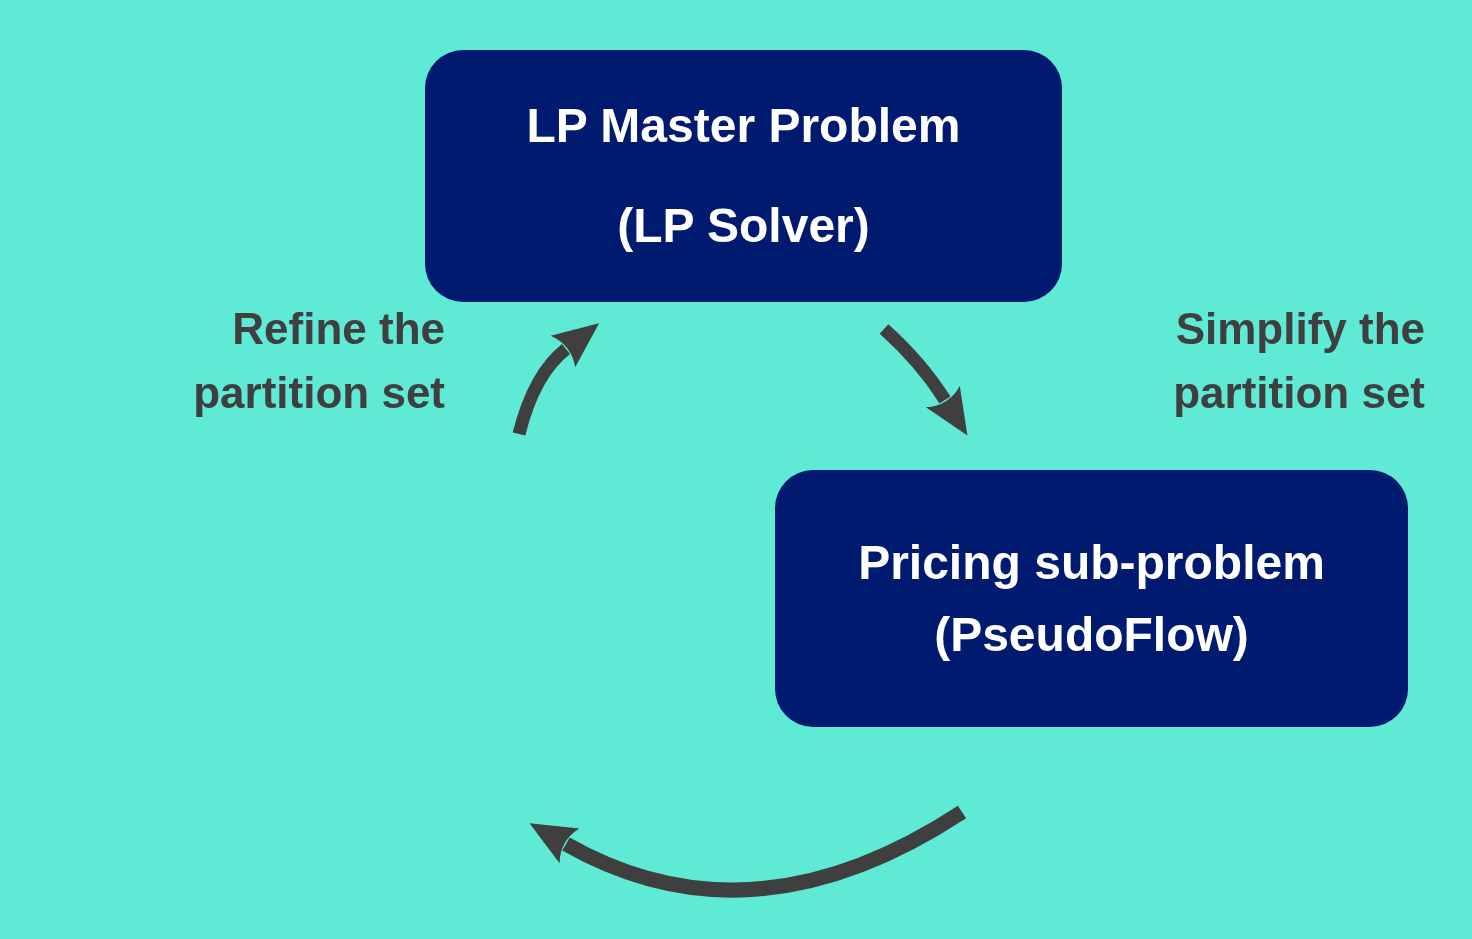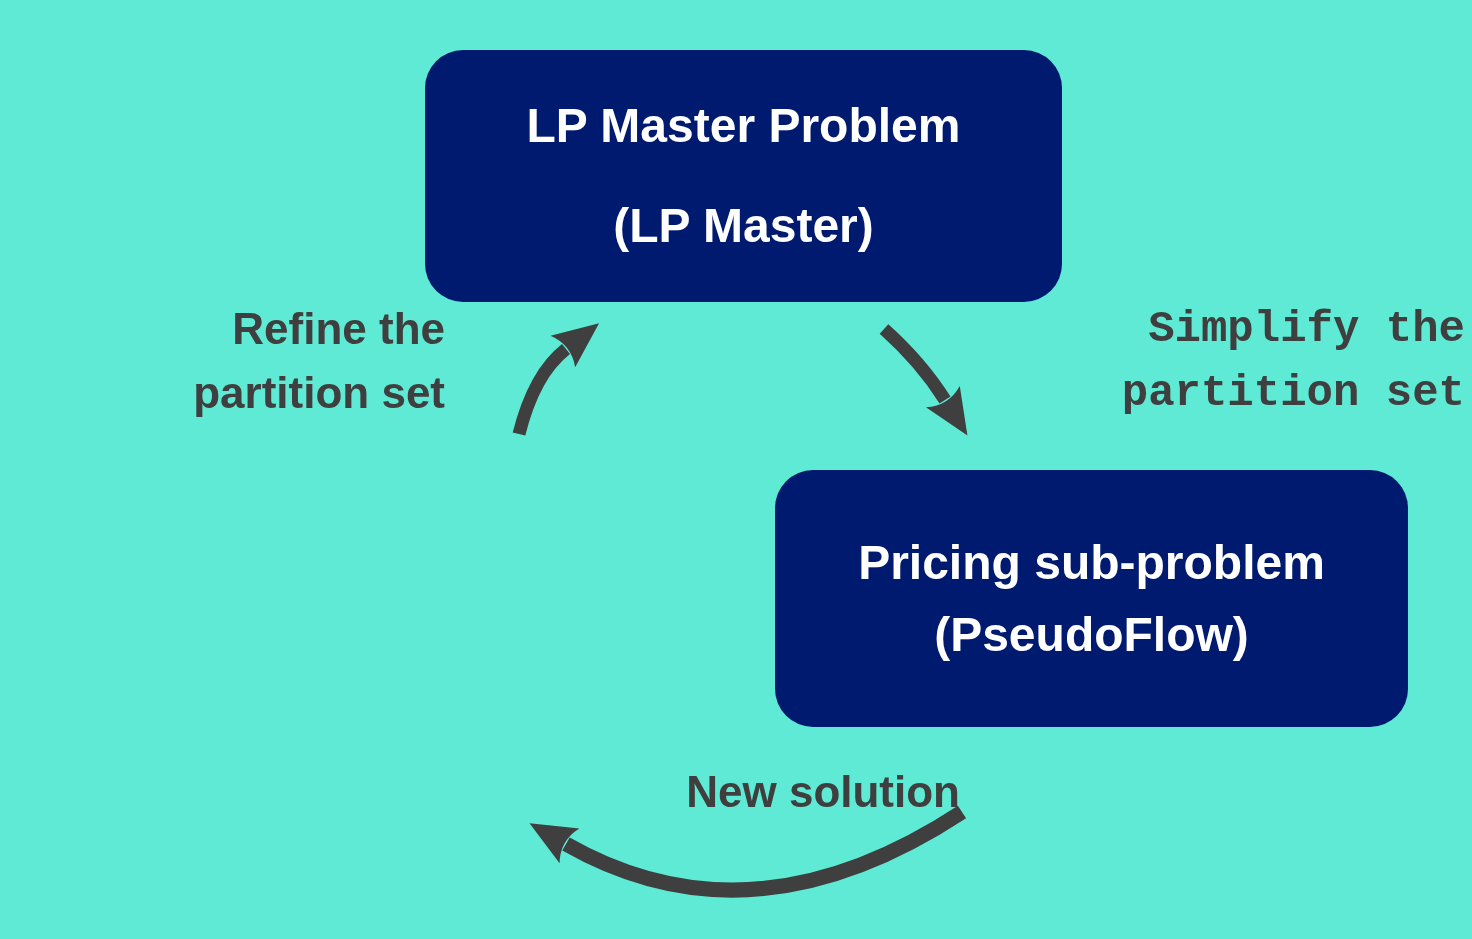--- a/index.html
+++ b/index.html
@@ -31,63 +31,60 @@
   .edge-label {
     position: absolute;
     color: #3f3f3f;
     font-weight: 700;
     font-size: 44px;
     line-height: 64px;
     text-align: right;
     white-space: nowrap;
   }
   #label-refine      { left:   55px; top: 297px; width: 390px; }
-  #label-simplify    { left: 1075px; top: 297px; width: 390px; font-family: Liberation Mono, monospace; }
+  #label-simplify    { left: 1035px; top: 297px; width: 390px; }
   #label-newsolution { left:  540px; top: 760px; width: 420px; }
   #arrow-layer {
     position: absolute;
     left: 0; top: 0;
     width: 1472px; height: 939px;
     pointer-events: none;
   }
   .arrow-path {
     fill: none;
     stroke: #3f3f3f;
     stroke-linecap: butt;
   }
 </style>
 </head>
 <body>
 
 <div class="canvas">
 
   <div class="node" id="box-master">
     <div>LP Master Problem</div>
-    <div>(LP Master)</div>
+    <div>(LP Solver)</div>
   </div>
 
 
   <div class="node" id="box-pricing">
     <div>Pricing sub-problem</div>
     <div>(PseudoFlow)</div>
   </div>
 
   <div class="edge-label" id="label-refine">
     <div>Refine the</div>
     <div>partition set</div>
   </div>
 
   <div class="edge-label" id="label-simplify">
     <div>Simplify the</div>
     <div>partition set</div>
   </div>
 
-  <div class="edge-label" id="label-newsolution">
-    <div>New solution</div>
-  </div>
 
   <svg id="arrow-layer" viewBox="0 0 1472 939" xmlns="http://www.w3.org/2000/svg">
     <defs>
       <marker id="arrowhead" markerUnits="userSpaceOnUse" markerWidth="50" markerHeight="46" refX="4" refY="23" orient="auto">
         <path d="M 0 3 L 46 23 L 0 43 Q 11 23 0 3 Z" fill="#3f3f3f"></path>
       </marker>
     </defs>
 
     <path class="arrow-path" stroke-width="13" marker-end="url(#arrowhead)" d="M 519 434 Q 534 374 566 349"></path>
 

